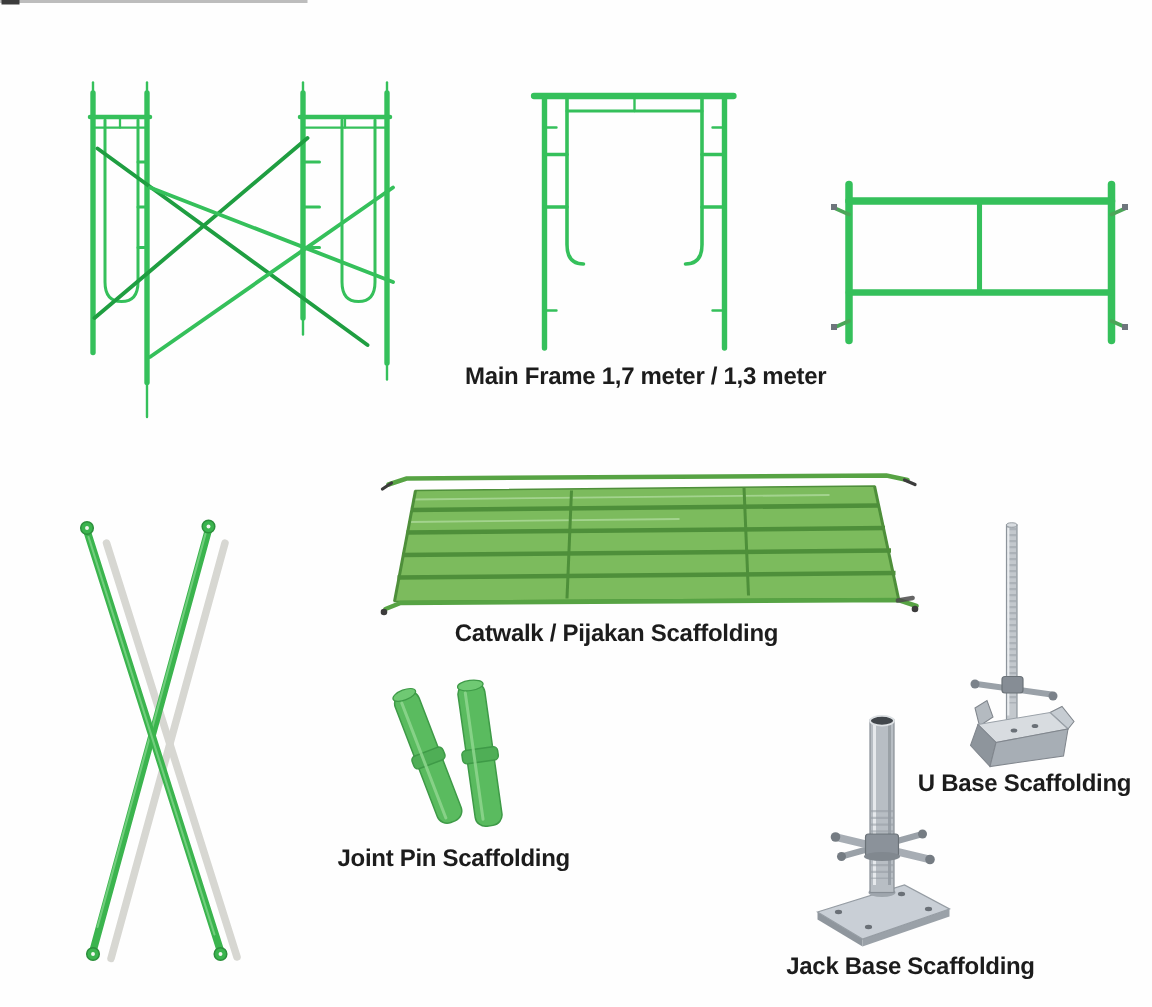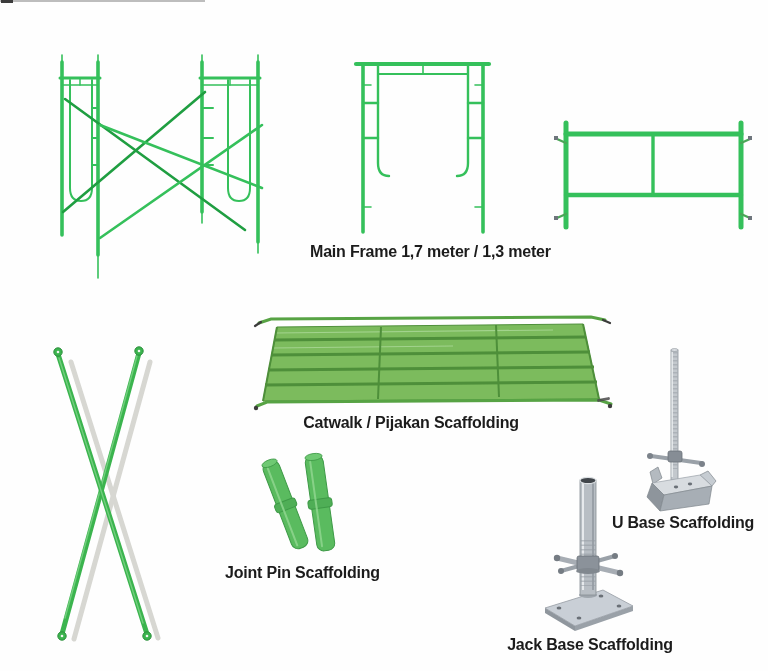--- a/index.html
+++ b/index.html
@@ -17,21 +17,21 @@
     font-weight:700;font-size:16px;letter-spacing:-0.2px;
     color:#1c1c1c;text-align:center;white-space:nowrap;
   }
   .cap-susunan   {left:100px;top:252px;width:190px;}
   .cap-mainframe {left:310px;top:243px;width:235px;}
   .cap-ladder    {left:575px;top:233px;width:180px;}
   .cap-catwalk   {left:301px;top:414px;width:220px;}
   .cap-crossbrace{left:10px; top:644px;width:265px;}
   .cap-jointpin  {left:220px;top:564px;width:165px;}
   .cap-uhead     {left:603px;top:514px;width:160px;}
-  .cap-jackbase  {left:505px;top:636px;width:170px;}
+  .cap-jackbase  {left:522px;top:636px;width:170px;}
   .stray-mark{
     position:absolute;left:597px;top:398px;width:13px;height:3px;
     background:#4a4a4a;transform:rotate(-10deg);opacity:.85;border-radius:2px;
   }
 </style>
 </head>
 <body>
 
 <div class="canvas">
   <div class="top-line"></div>

